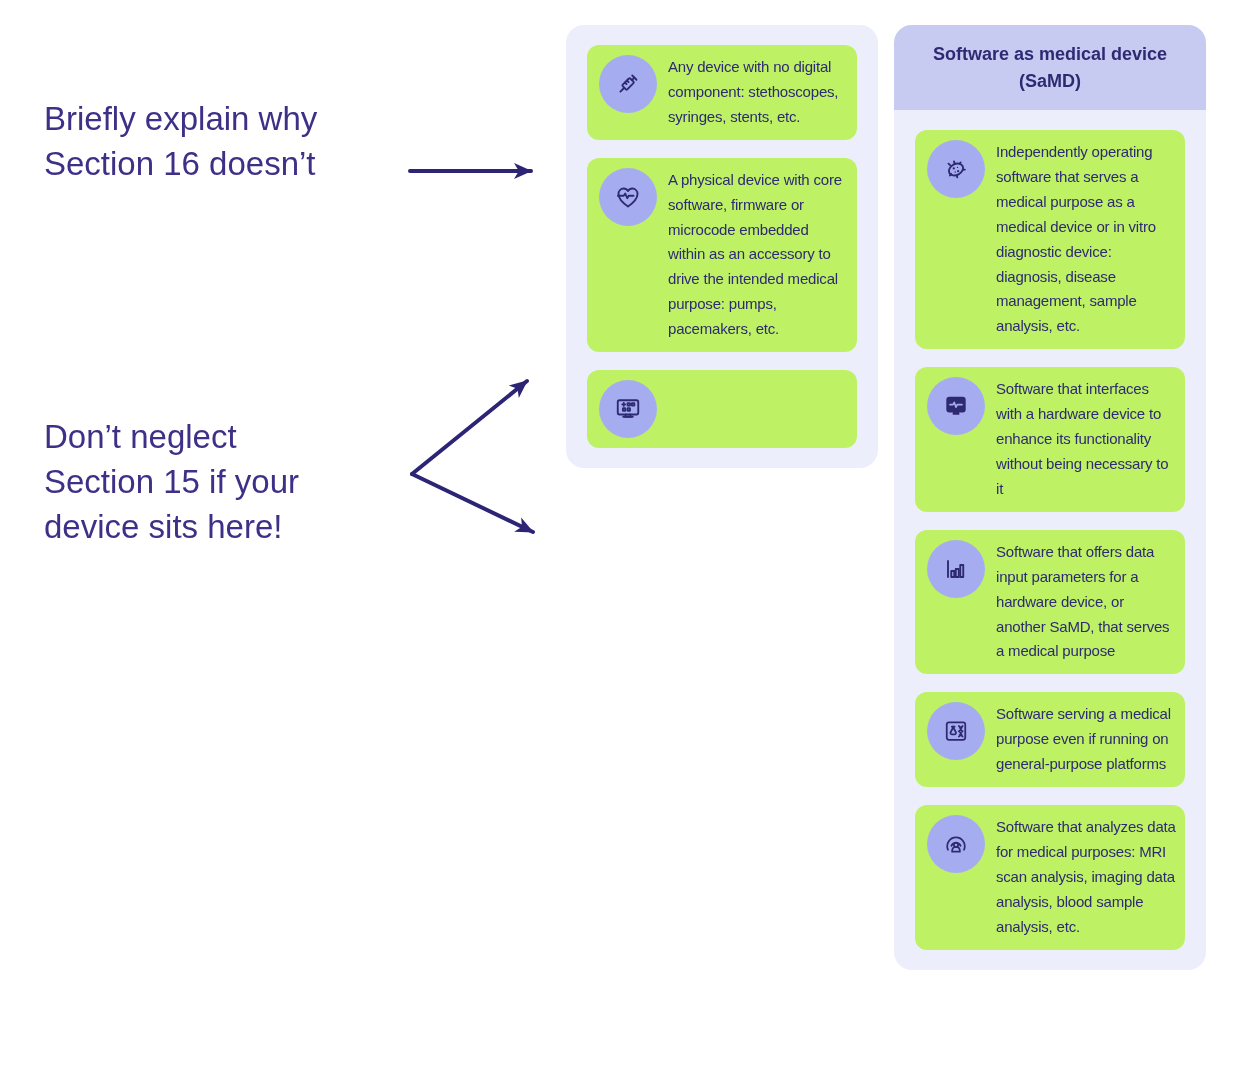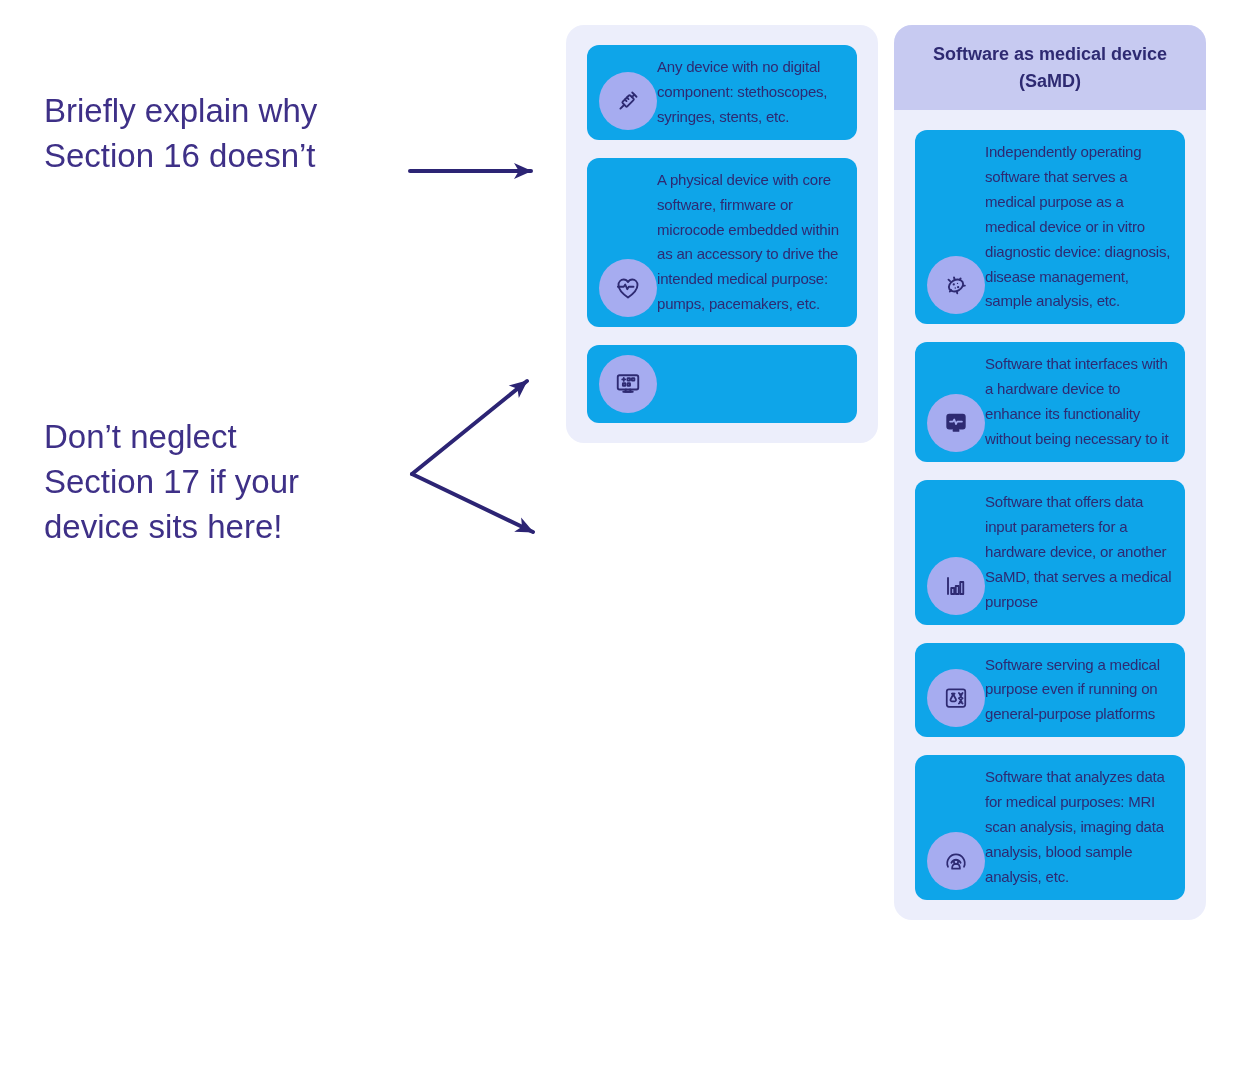--- a/index.html
+++ b/index.html
@@ -16,21 +16,21 @@
   }
 
   
   .annotation {
     position: absolute;
     color: #3e3087;
     font-size: 33px;
     line-height: 45px;
     white-space: nowrap;
   }
-  #annotation-1 { left: 44px; top: 88px; }
+  #annotation-1 { left: 44px; top: 96px; }
   #annotation-2 { left: 44px; top: 414px; }
 
   
   .arrows {
     position: absolute; left: 0; top: 0;
     width: 1246px; height: 1074px;
     pointer-events: none;
   }
 
   
@@ -56,23 +56,24 @@
     font-size: 18px; font-weight: 700; color: #2e2a72;
     line-height: 1.5;
   }
 
   .cards {
     display: flex; flex-direction: column;
     gap: 18px;
     padding: 20px 21px 20px 21px;
   }
   .card {
-    background: #0ea5e9;
+    background: #bef264;
     border-radius: 12px;
-    display: flex; align-items: flex-end;
+    display: flex; align-items: flex-start;
+    gap: 11px;
     padding: 10px 8px 10px 12px;
     box-sizing: border-box;
   }
   .icon-circle {
     width: 58px; height: 58px; min-width: 58px;
     border-radius: 50%;
     background: #a6acf0;
     display: flex; align-items: center; justify-content: center;
   }
   .card-text {
@@ -89,21 +90,21 @@
 
 <div class="stage">
 
   <div class="annotation" id="annotation-1">
     <div>Briefly explain why</div>
     <div>Section 16 doesn’t</div>
   </div>
 
   <div class="annotation" id="annotation-2">
     <div>Don’t neglect</div>
-    <div>Section 17 if your</div>
+    <div>Section 15 if your</div>
     <div>device sits here!</div>
   </div>
 
   <svg class="arrows" width="1246" height="1074" viewBox="0 0 1246 1074">
     <defs>
       <marker id="arrowhead" markerUnits="userSpaceOnUse" markerWidth="22" markerHeight="20" refX="18" refY="9" orient="auto">
         <path d="M1 1 L19 9 L1 17 L5.8 9 Z" fill="#2c2474"></path>
       </marker>
     </defs>
     <g stroke="#2c2474" stroke-width="4" stroke-linecap="round" fill="none">

